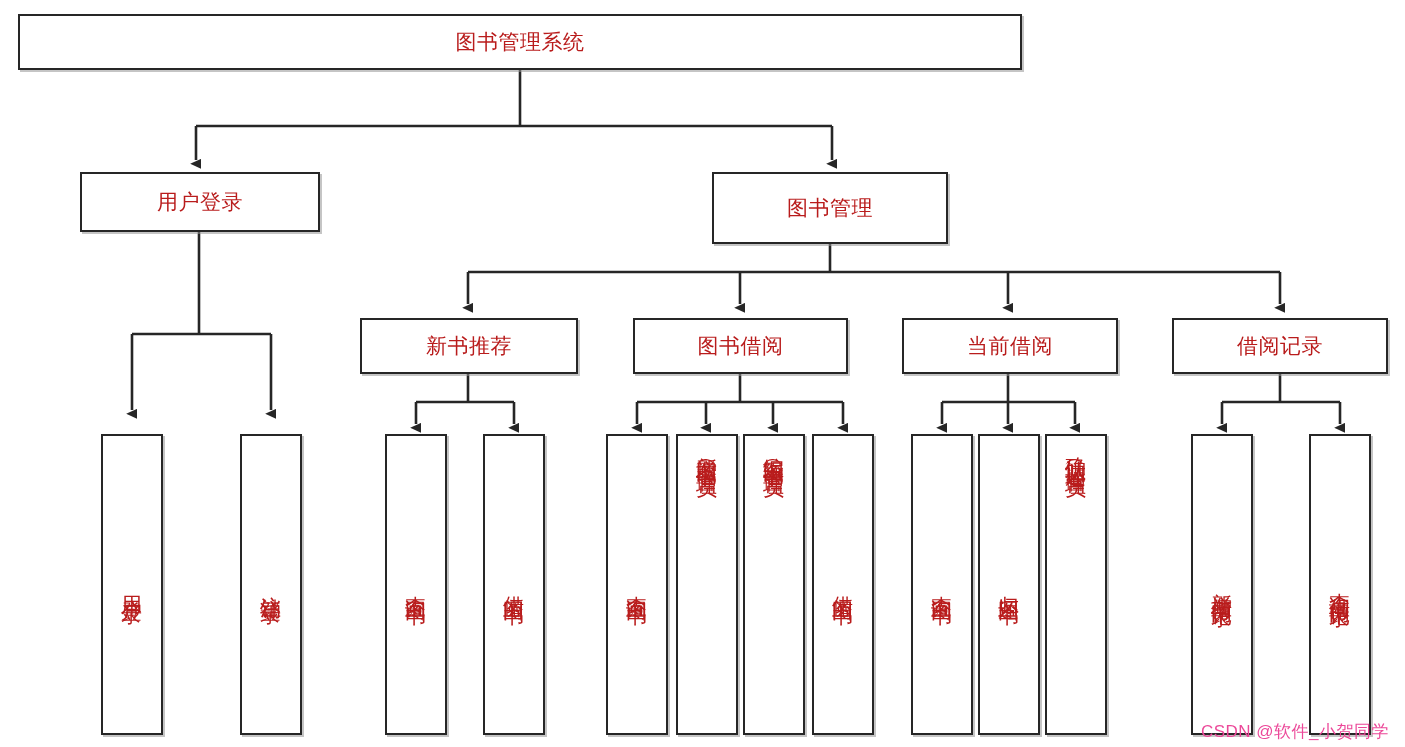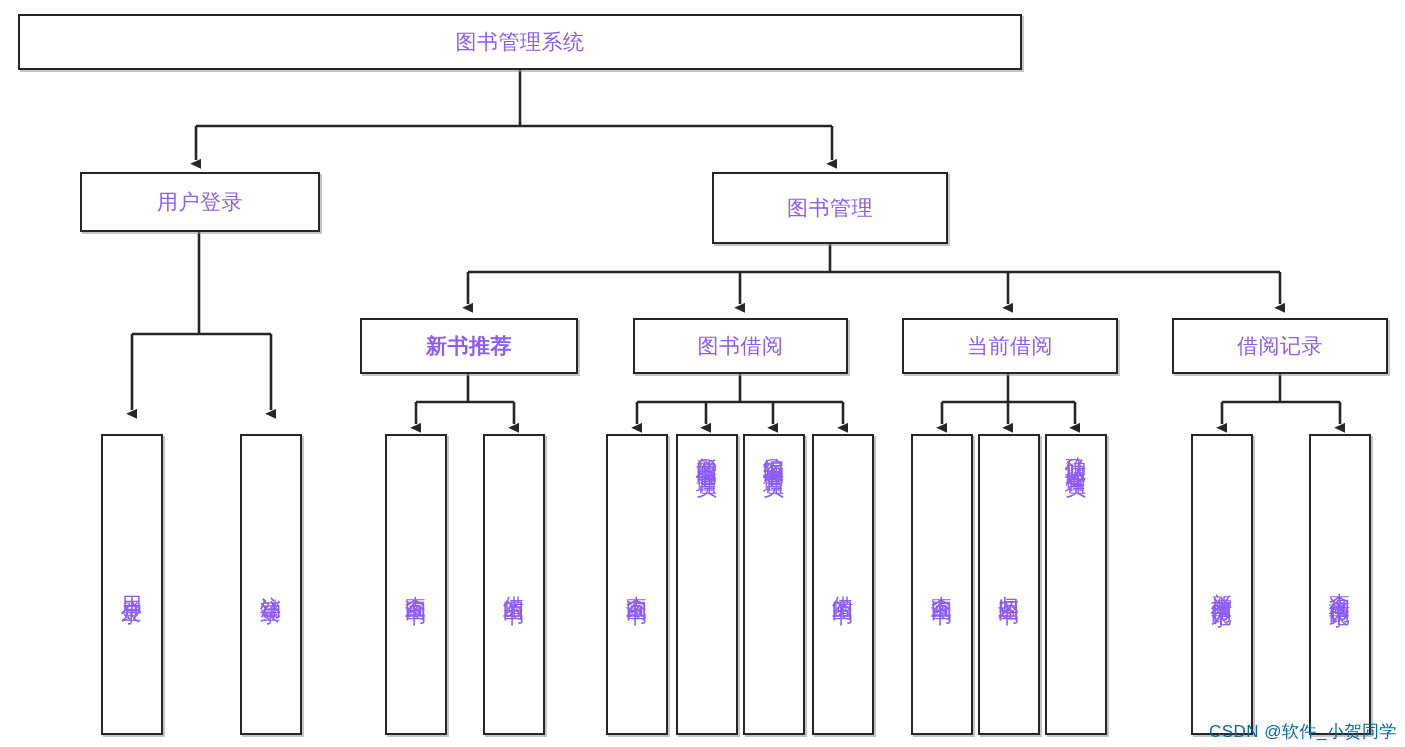--- a/index.html
+++ b/index.html
@@ -18,44 +18,44 @@
     border:2px solid #262626;
     box-sizing:border-box;
     box-shadow:2px 2px 0 rgba(150,150,150,.55);
     display:flex;
     align-items:center;
     justify-content:center;
   }
   .node .lbl{
     font-size:21px;
     line-height:1.12;
-    color:#8b5cf6;
+    color:#b91c1c;
     letter-spacing:.5px;
     white-space:nowrap;
   }
 
   
   .node.vert{align-items:flex-start;}
   .node.vert .lbl{
     writing-mode:vertical-rl;
     text-orientation:upright;
     -webkit-writing-mode:vertical-rl;
     letter-spacing:3px;
     font-size:21px;
     line-height:1;
     white-space:nowrap;
   }
   .node.vert.mid{align-items:center;}
   .node.vert.top{align-items:flex-start;padding-top:4px;}
 
   #watermark{
     position:absolute;
-    right:8px;bottom:4px;
+    right:16px;bottom:4px;
     font-size:17px;
-    color:#0369a1;
+    color:#ec4899;
     letter-spacing:.5px;
     white-space:nowrap;
     pointer-events:none;
   }
 </style>
 </head>
 <body>
 
 <div id="stage">
 
@@ -113,21 +113,21 @@
     <span class="lbl">图书管理系统</span>
   </div>
 
   <div class="node" style="left:80px;top:172px;width:240px;height:60px;">
     <span class="lbl">用户登录</span>
   </div>
   <div class="node" style="left:712px;top:172px;width:236px;height:72px;">
     <span class="lbl">图书管理</span>
   </div>
 
-  <div class="node" style="left:360px;top:318px;width:218px;height:56px;font-weight:bold;">
+  <div class="node" style="left:360px;top:318px;width:218px;height:56px;">
     <span class="lbl">新书推荐</span>
   </div>
   <div class="node" style="left:633px;top:318px;width:215px;height:56px;">
     <span class="lbl">图书借阅</span>
   </div>
   <div class="node" style="left:1172px;top:318px;width:216px;height:56px;">
     <span class="lbl">借阅记录</span>
   </div>
   <div class="node" style="left:902px;top:318px;width:216px;height:56px;">
     <span class="lbl">当前借阅</span>

